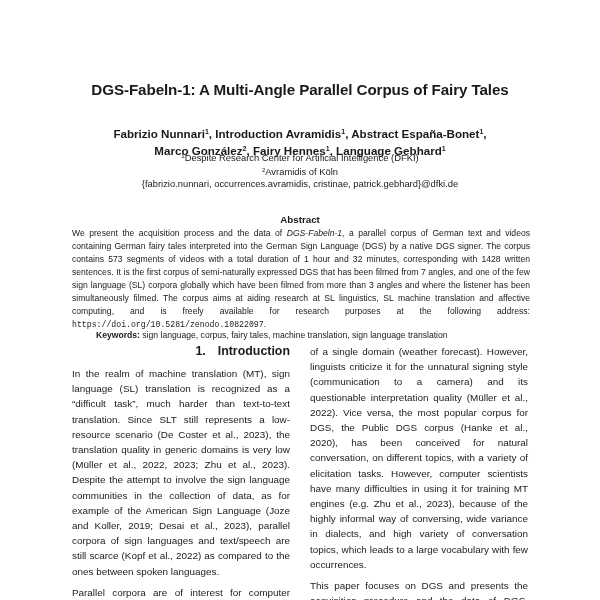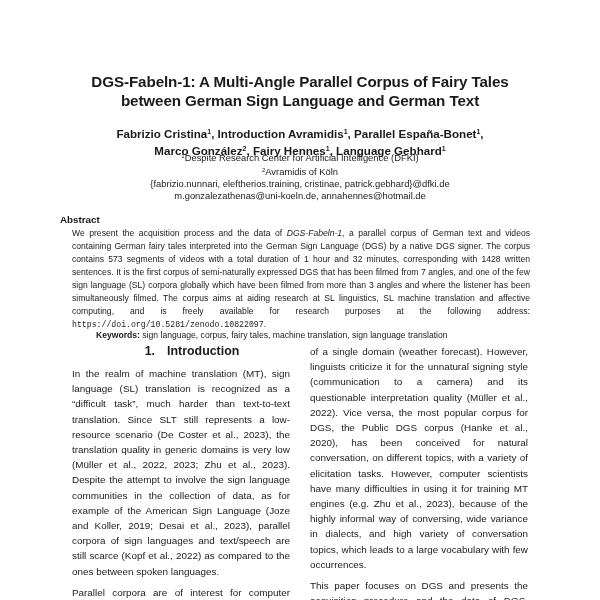--- a/index.html
+++ b/index.html
@@ -1,88 +1,86 @@
 <!DOCTYPE html>
 <html><head>
 <meta charset="utf-8">
 <style>
   html, body { margin: 0; padding: 0; background: #ffffff; }
   body {
     width: 600px; height: 600px; overflow: hidden; position: relative;
     font-family: "Liberation Sans", sans-serif; color: #1a1a1a;
   }
   .title {
-    position: absolute; left: 60px; top: 72px; width: 480px;
+    position: absolute; left: 60px; top: 80px; width: 480px;
     text-align: center; font-weight: bold; font-size: 15.2px; line-height: 19px;
     letter-spacing: -0.1px;
   }
   .authors {
     position: absolute; left: 70px; top: 124px; width: 460px;
     text-align: center; font-weight: bold; font-size: 11.6px; line-height: 15px;
   }
   .authors sup { font-size: 7px; vertical-align: 4px; }
   .affil {
     position: absolute; left: 70px; top: 150px; width: 460px;
     text-align: center; font-size: 9.4px; line-height: 12px;
   }
   .affil sup { font-size: 6px; vertical-align: 3px; }
   .abs-head {
     position: absolute; left: 60px; top: 214px; width: 480px;
-    text-align: left; font-weight: bold; font-size: 9.8px;
+    text-align: center; font-weight: bold; font-size: 9.8px;
   }
   .abstract {
     position: absolute; left: 72px; top: 227px; width: 458px;
     font-size: 8.6px; line-height: 13px; text-align: justify;
   }
   .abstract .mono { font-family: "Liberation Mono", monospace; font-size: 8.2px; }
   .keywords {
     position: absolute; left: 72px; top: 330px; width: 458px;
     font-size: 8.6px; line-height: 11px;
   }
   .keywords b { font-weight: bold; padding-left: 24px; }
   .sec-head {
-    position: absolute; left: 83px; top: 344px; width: 218px;
-    text-align: center; font-weight: bold; font-size: 12.4px;
+    position: absolute; left: 72px; top: 344px; width: 218px;
+    text-align: right; font-weight: bold; font-size: 12.4px;
   }
   .sec-head .num { margin-right: 12px; }
   .col {
     position: absolute; width: 218px; font-size: 9.9px; line-height: 15.2px;
     text-align: justify;
   }
   .col p { margin: 0 0 6px 0; }
   .col-left { left: 72px; top: 366px; }
   .col-right { left: 310px; top: 344px; }
   em { font-style: italic; }
 </style>
 </head>
 <body>
 
 <div class="title">
   <div>DGS-Fabeln-1: A Multi-Angle Parallel Corpus of Fairy Tales</div>
-  <div>between German Sign Language and German Text</div>
 </div>
 
 <div class="authors">
   <div>
-    <span>Fabrizio Cristina</span><sup>1</sup><span>, </span>
+    <span>Fabrizio Nunnari</span><sup>1</sup><span>, </span>
     <span>Introduction Avramidis</span><sup>1</sup><span>, </span>
-    <span>Parallel España-Bonet</span><sup>1</sup><span>,</span>
+    <span>Abstract España-Bonet</span><sup>1</sup><span>,</span>
   </div>
   <div>
     <span>Marco González</span><sup>2</sup><span>, </span>
     <span>Fairy Hennes</span><sup>1</sup><span>, </span>
     <span>Language Gebhard</span><sup>1</sup>
   </div>
 </div>
 
 <div class="affil">
   <div><sup>1</sup><span>Despite Research Center for Artificial Intelligence (DFKI)</span></div>
   <div><sup>2</sup><span>Avramidis of Köln</span></div>
-  <div>{fabrizio.nunnari, eleftherios.training, cristinae, patrick.gebhard}@dfki.de</div>
-  <div>m.gonzalezathenas@uni-koeln.de, annahennes@hotmail.de</div>
+  <div>{fabrizio.nunnari, occurrences.avramidis, cristinae, patrick.gebhard}@dfki.de</div>
 </div>
 
 <div class="abs-head">Abstract</div>
 
 <div class="abstract">
   <span>We present the acquisition process and the data of </span><em>DGS-Fabeln-1</em><span>, a parallel corpus of German text and videos containing German fairy tales interpreted into the German Sign Language (DGS) by a native DGS signer. The corpus contains 573 segments of videos with a total duration of 1 hour and 32 minutes, corresponding with 1428 written sentences. It is the first corpus of semi-naturally expressed DGS that has been filmed from 7 angles, and one of the few sign language (SL) corpora globally which have been filmed from more than 3 angles and where the listener has been simultaneously filmed. The corpus aims at aiding research at SL linguistics, SL machine translation and affective computing, and is freely available for research purposes at the following address: </span><span class="mono">https://doi.org/10.5281/zenodo.10822097</span><span>.</span>
 </div>
 
 <div class="keywords">
   <b>Keywords:</b><span> sign language, corpus, fairy tales, machine translation, sign language translation</span>

